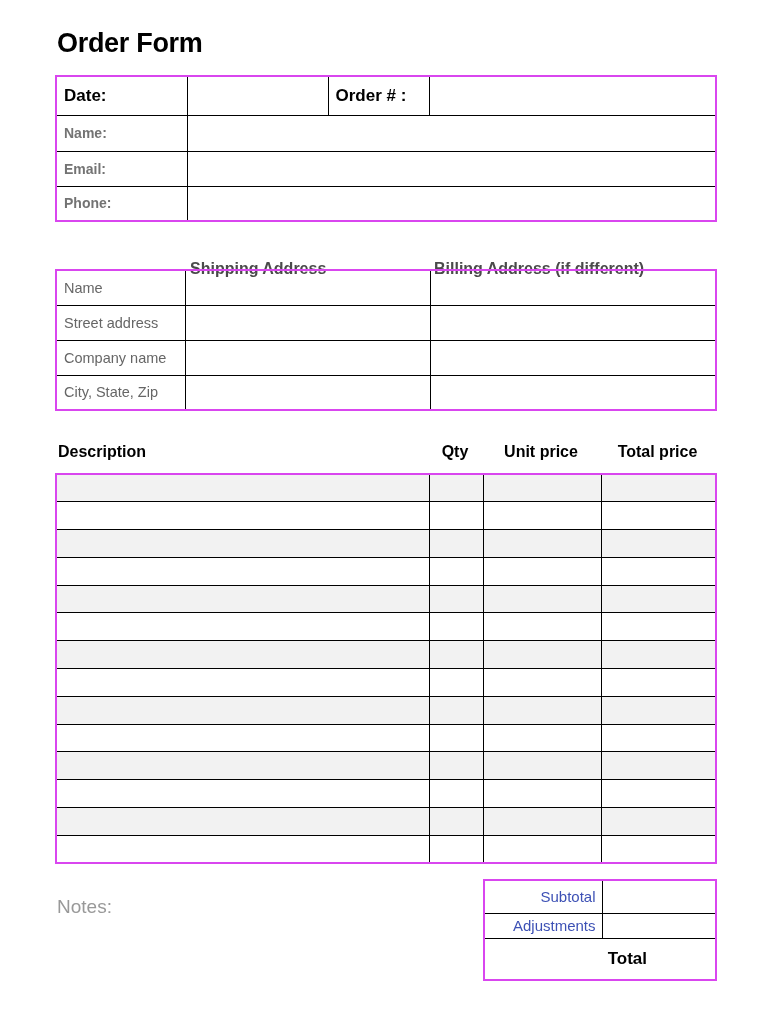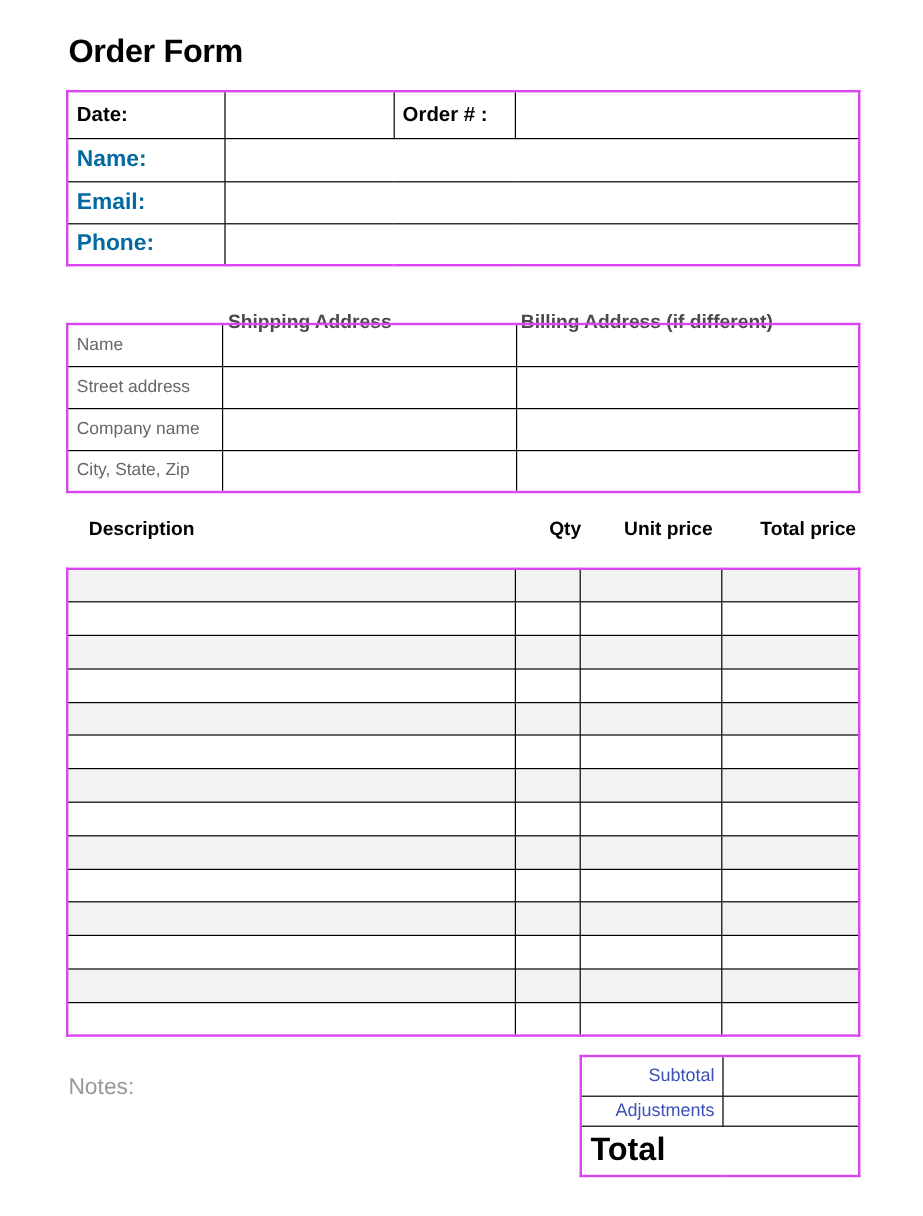--- a/index.html
+++ b/index.html
@@ -30,40 +30,39 @@
     box-sizing: border-box;
     overflow: hidden;
   }
 
   
   #info-table { left: 55px; top: 75px; width: 660px; }
   #info-table td.r1 { height: 39px; }
   #info-table td.r2 { height: 36px; }
   #info-table td.r3 { height: 35px; margin-top: 28px; }
   .head-label { font-size: 17px; font-weight: 700; color: #000; }
-  .sub-label  { font-size: 19px; font-weight: 700; color: #0369a1; }
+  .sub-label  { font-size: 14px; font-weight: 700; color: #737373; }
 
   
   .addr-header {
     top: 260px;
     font-size: 16px; font-weight: 700; color: #4a4a4a;
     line-height: 1.1; white-space: nowrap; text-align: center;
   }
   #shipping-header { left: 190px; }
   #billing-header  { left: 434px; }
   #address-table { left: 55px; top: 269px; width: 660px; }
   #address-table td { height: 35px; }
   .addr-label { font-size: 14.5px; font-weight: 400; color: #666666; }
 
   
   #items-header {
-    left: 55px; top: 433px; width: 660px;
+    left: 55px; top: 443px; width: 660px;
     display: flex; font-size: 16px; font-weight: 700; color: #000;
     line-height: 1.1;
-    margin-left: 16px;
   }
   #items-header .hc1 { width: 373px; text-align: left; padding-left: 3px; box-sizing: border-box; }
   #items-header .hc2 { width: 54px;  text-align: center; }
   #items-header .hc3 { width: 118px; text-align: center; }
   #items-header .hc4 { width: 115px; text-align: center; }
 
   
   #items-table { left: 55px; top: 473px; width: 660px; }
   #items-table td { height: 27.8px; }
   #items-table tbody tr:nth-child(odd) td { background: #f2f2f2; }
@@ -77,22 +76,22 @@
   
   #summary-table { left: 483px; top: 879px; width: 232px; }
   #summary-table td.sub-row  { height: 33px; margin-left: 40px; }
   #summary-table td.adj-row  { height: 25px; }
   #summary-table td.tot-row  { height: 42px; }
   .sum-label {
     text-align: right; padding-right: 6px;
     font-size: 15px; color: #3d51b5; font-weight: 400;
   }
   .total-cell {
-    text-align: left; padding-right: 68px !important;
-    font-size: 27px; font-weight: 700; color: #000;
+    text-align: right; padding-right: 68px !important;
+    font-size: 17px; font-weight: 700; color: #000;
   }
 </style>
 </head>
 <body>
 
 <div class="abs" id="page-title">Order Form</div>
 
 <table class="abs bordered" id="info-table">
   <colgroup>
       <col style="width:131px">

